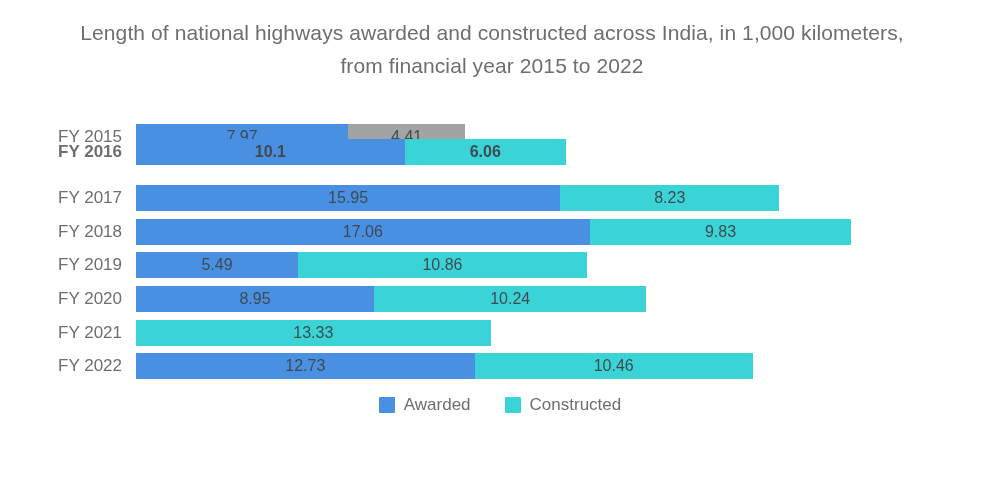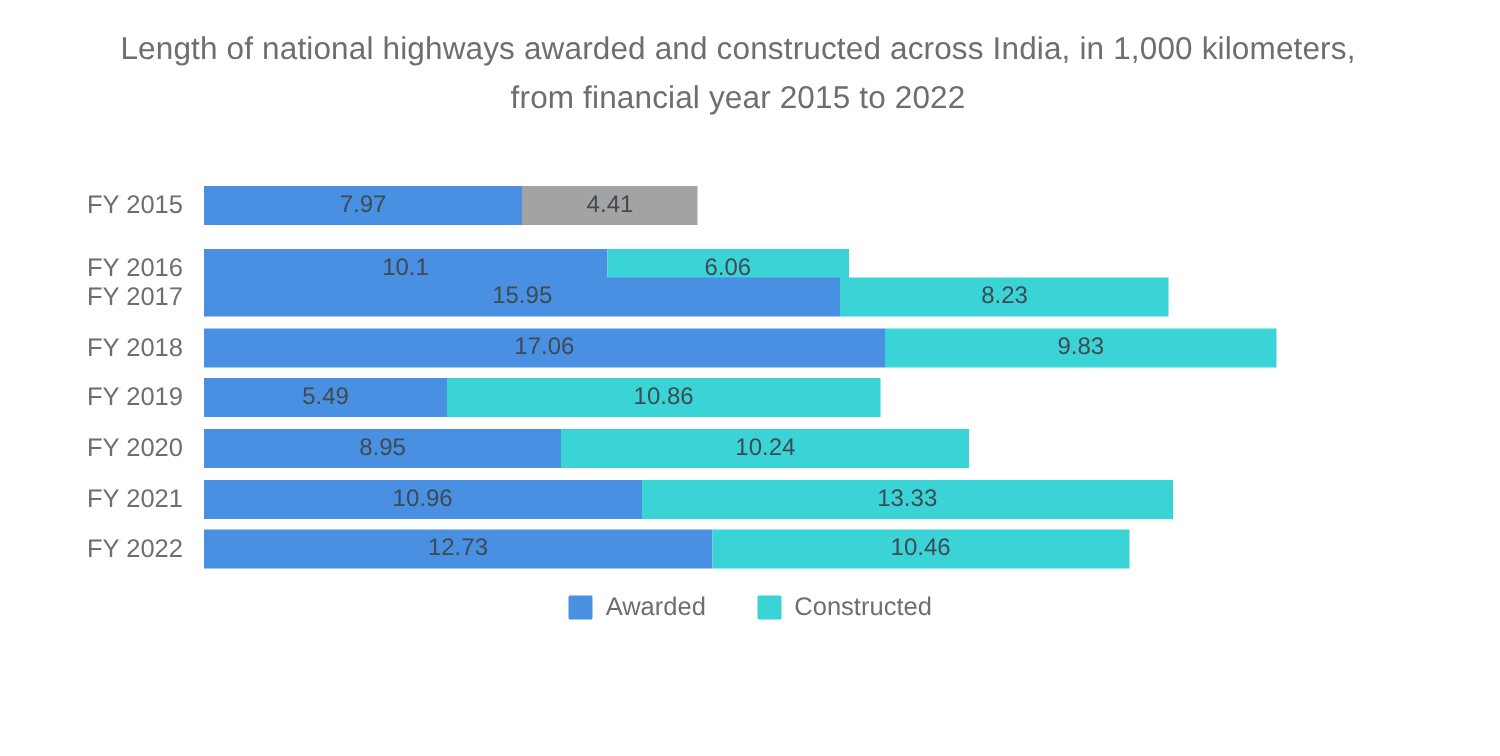--- a/index.html
+++ b/index.html
@@ -135,21 +135,21 @@
         <div class="cat-label">FY 2015</div>
         <div class="bar-track">
           <div class="seg seg-awarded" style="width: 212.002px; background: rgb(74, 144, 226);">
             <span>7.97</span>
           </div>
           <div class="seg seg-constructed" style="width: 117.306px; background: #a3a3a3;">
             <span>4.41</span>
           </div>
         </div>
       </div>
-      <div class="bar-row" style="top: 54px;">
+      <div class="bar-row" style="top: 27px; font-weight: bold;">
         <div class="cat-label">FY 2016</div>
         <div class="bar-track">
           <div class="seg seg-awarded" style="width: 268.66px; background: rgb(74, 144, 226);">
             <span>10.1</span>
           </div>
           <div class="seg seg-constructed" style="width: 161.196px; background: rgb(59, 212, 214);">
             <span>6.06</span>
           </div>
         </div>
       </div>
@@ -193,23 +193,20 @@
             <span>8.95</span>
           </div>
           <div class="seg seg-constructed" style="width: 272.384px; background: rgb(59, 212, 214);">
             <span>10.24</span>
           </div>
         </div>
       </div>
       <div class="bar-row" style="top: 207.6px;">
         <div class="cat-label">FY 2021</div>
         <div class="bar-track">
-          <div class="seg seg-awarded" style="width: 291.536px; background: rgb(74, 144, 226);">
-            <span>10.96</span>
-          </div>
           <div class="seg seg-constructed" style="width: 354.578px; background: rgb(59, 212, 214);">
             <span>13.33</span>
           </div>
         </div>
       </div>
       <div class="bar-row" style="top: 241.2px;">
         <div class="cat-label">FY 2022</div>
         <div class="bar-track">
           <div class="seg seg-awarded" style="width: 338.618px; background: rgb(74, 144, 226);">
             <span>12.73</span>

